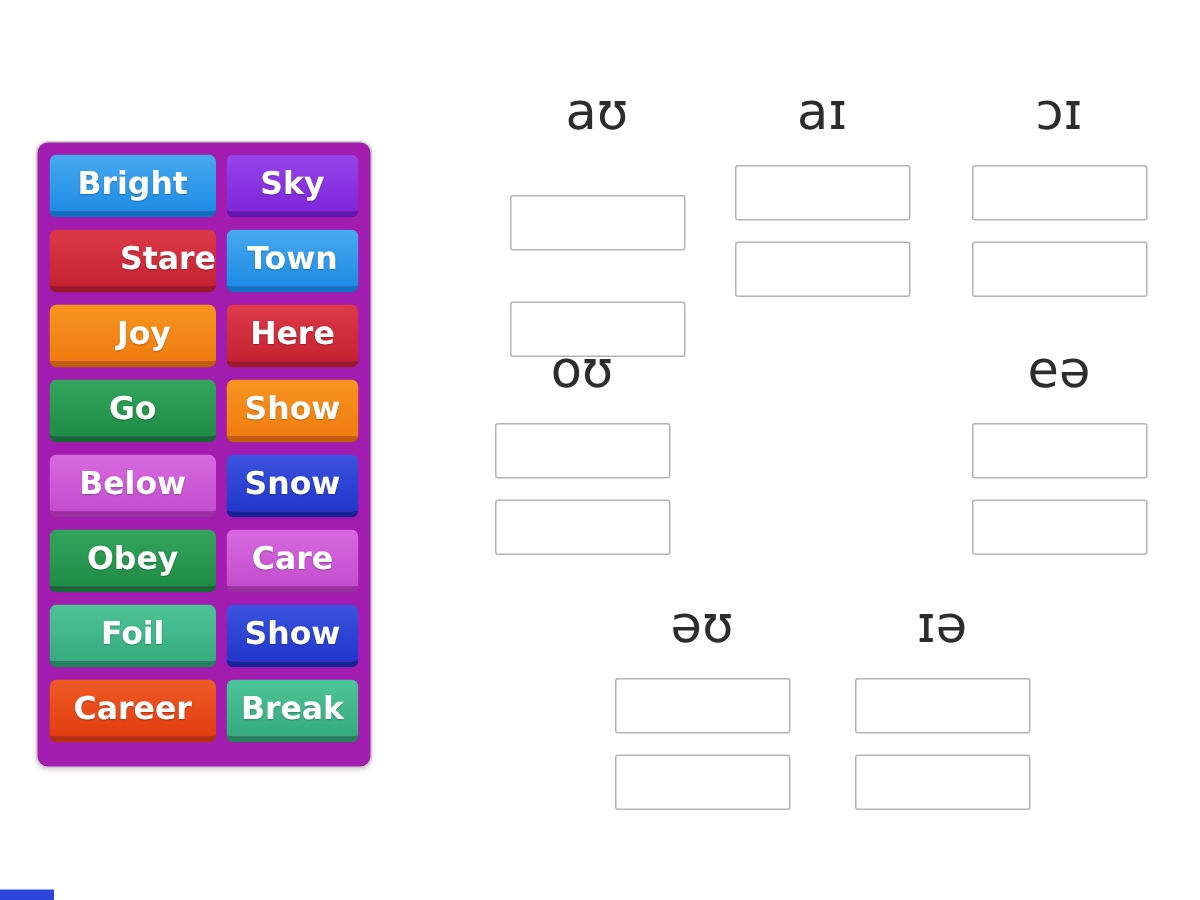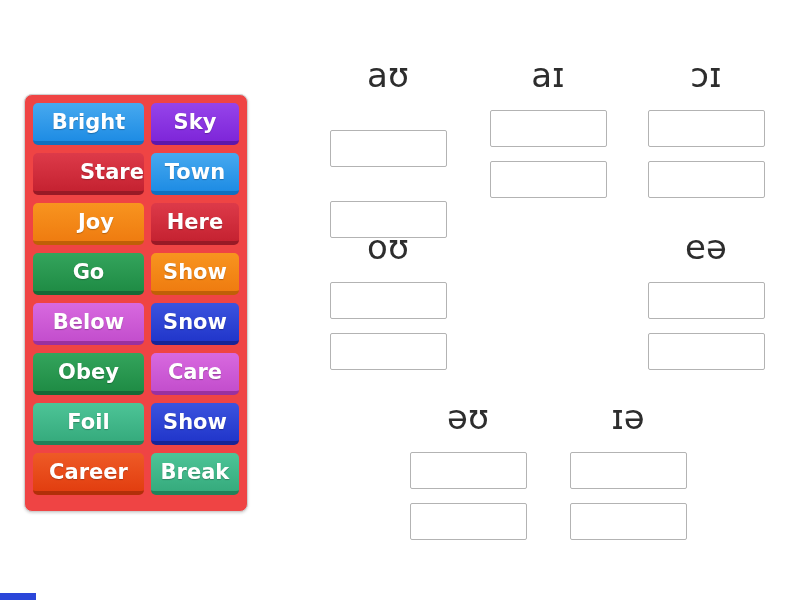--- a/index.html
+++ b/index.html
@@ -2,21 +2,21 @@
 <html><head>
 <meta charset="utf-8">
 <style>
   html,body{margin:0;padding:0;}
   body{font-family:"DejaVu Sans","Liberation Sans",sans-serif;background:#ffffff;}
   #stage{position:relative;width:800px;height:600px;background:#ffffff;overflow:hidden;}
 
   
   .bank-panel{
     position:absolute;left:24px;top:94px;width:224px;height:418px;
-    background:#ef4444;border:1px solid #cfcfcf;border-radius:8px;
+    background:#a21caf;border:1px solid #cfcfcf;border-radius:8px;
     box-shadow:0 1px 3px rgba(0,0,0,0.18);
     box-sizing:border-box;
   }
   .bank-grid{
     display:grid;grid-template-columns:1fr 1fr;
     column-gap:7px;row-gap:8px;padding:8px;
   }
   .tile{
     height:38px;border-radius:5px;
     border-bottom:4px solid #000;
@@ -64,21 +64,21 @@
         <div class="tile" style="background: linear-gradient(rgb(52, 164, 92), rgb(31, 140, 69)); border-bottom-color: rgb(21, 105, 54);">Obey</div>
         <div class="tile" style="background: linear-gradient(rgb(216, 105, 223), rgb(195, 78, 205)); border-bottom-color: rgb(154, 49, 159);">Care</div>
         <div class="tile" style="background: linear-gradient(rgb(77, 196, 151), rgb(54, 171, 125)); border-bottom-color: rgb(33, 129, 89);">Foil</div>
         <div class="tile" style="background: linear-gradient(rgb(59, 83, 222), rgb(33, 54, 203)); border-bottom-color: rgb(23, 36, 150);">Show</div>
         <div class="tile" style="background: linear-gradient(rgb(238, 90, 38), rgb(226, 62, 16)); border-bottom-color: rgb(178, 47, 9);">Career</div>
         <div class="tile" style="background: linear-gradient(rgb(77, 196, 151), rgb(54, 171, 125)); border-bottom-color: rgb(33, 129, 89);">Break</div>
       </div>
   </div>
 
   <div class="progress-bar" style="background: rgb(43, 70, 217);"></div>
-<div class="group" style="left: 308px; top: 55px; gap: 20px;">
+<div class="group" style="left: 318px; top: 55px; gap: 20px;">
       <div class="group-header">aʊ</div>
       <div class="slot"></div>
       <div class="slot"></div>
     </div>
     <div class="group" style="left: 468px; top: 55px;">
       <div class="group-header">aɪ</div>
       <div class="slot"></div>
       <div class="slot"></div>
     </div>
     <div class="group" style="left: 626px; top: 55px;">

